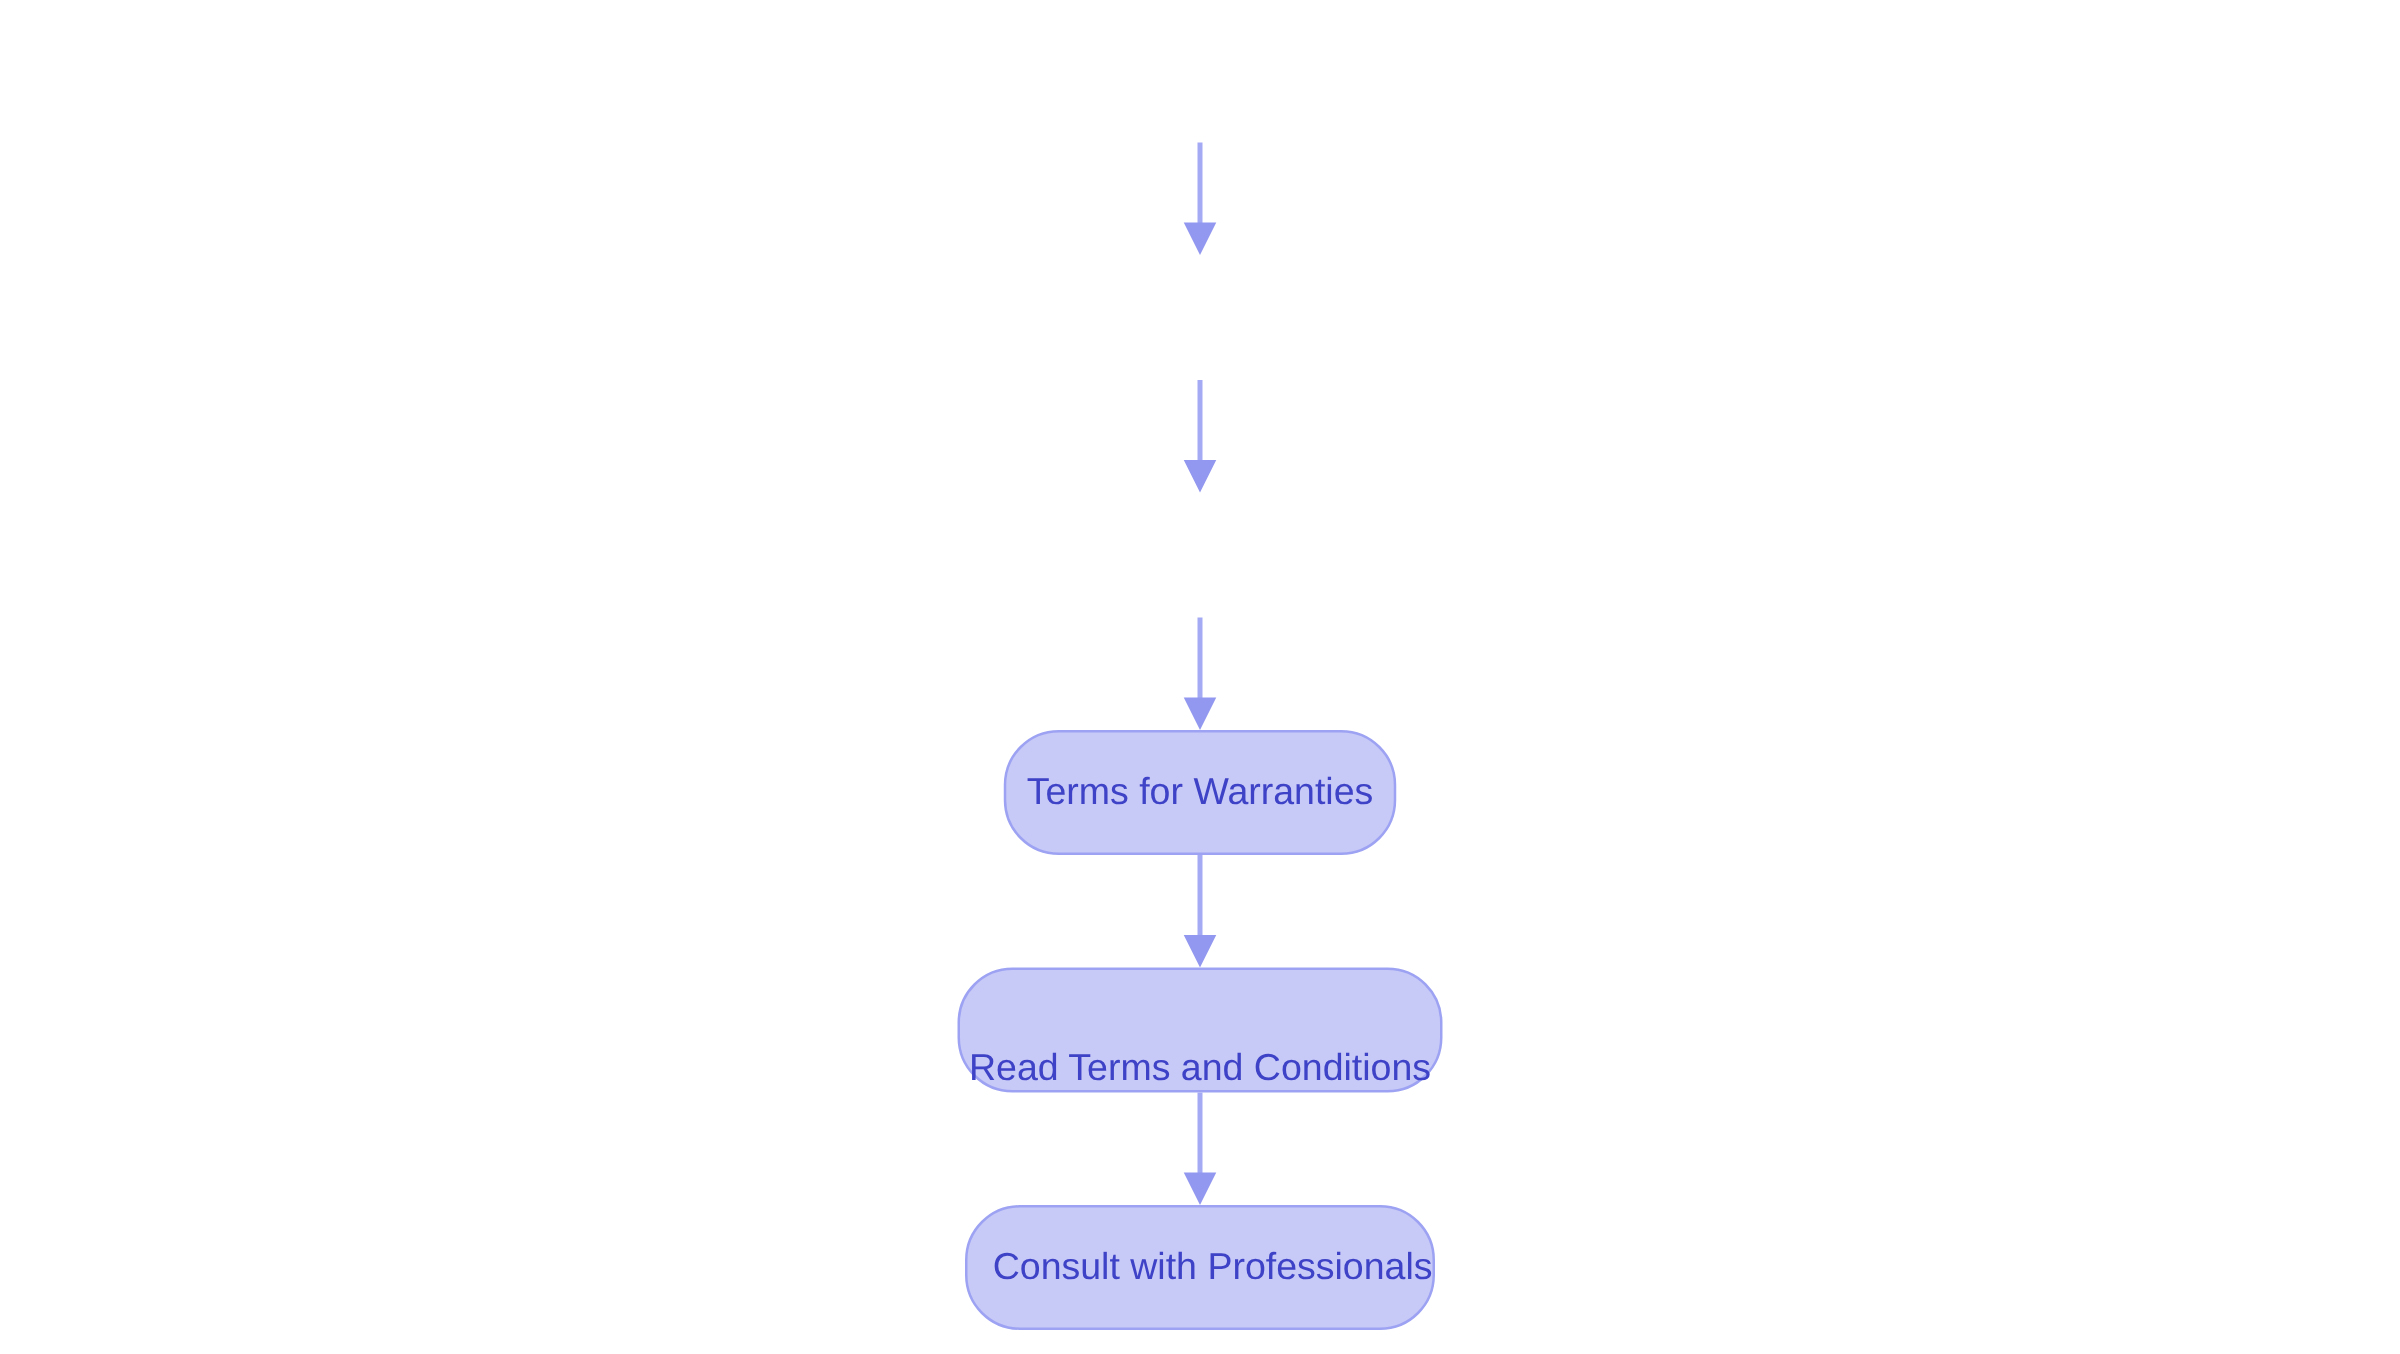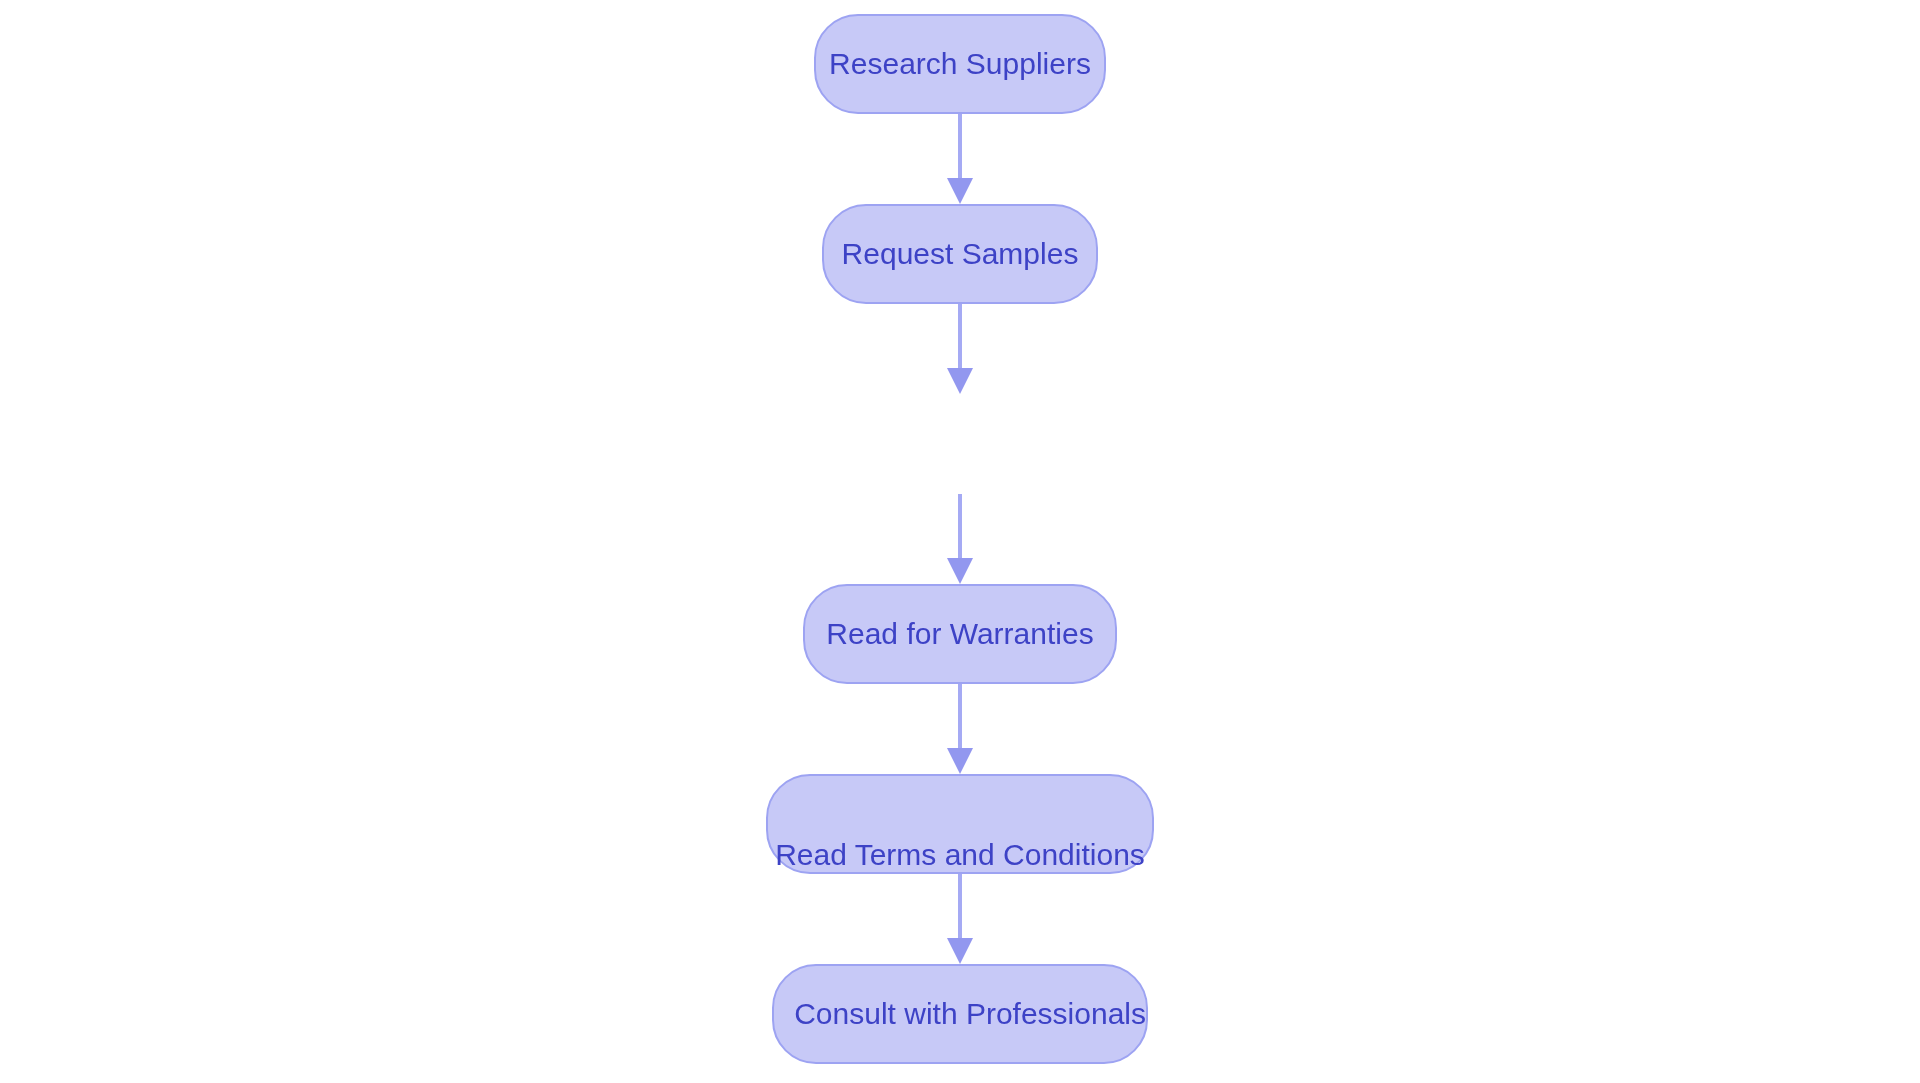--- a/index.html
+++ b/index.html
@@ -74,46 +74,40 @@
     border-left: 13px solid transparent;
     border-right: 13px solid transparent;
     border-top: 26px solid var(--arrow-head, #9297ef);
   }
 </style>
 </head>
 <body>
 
 <div class="canvas">
 
-  <div class="node n1">
-    <span class="node-label">Research Suppliers</span>
-  </div>
 
   <div class="arrow a1">
     <span class="arrow-line"></span>
     <span class="arrow-head"></span>
   </div>
 
-  <div class="node n2">
-    <span class="node-label">Request Samples</span>
-  </div>
 
   <div class="arrow a2">
     <span class="arrow-line"></span>
     <span class="arrow-head"></span>
   </div>
 
 
   <div class="arrow a3">
     <span class="arrow-line"></span>
     <span class="arrow-head"></span>
   </div>
 
   <div class="node n4">
-    <span class="node-label">Read for Warranties</span>
+    <span class="node-label">Terms for Warranties</span>
   </div>
 
   <div class="arrow a4">
     <span class="arrow-line"></span>
     <span class="arrow-head"></span>
   </div>
 
   <div class="node n5">
     <span class="node-label">Read Terms and Conditions</span>
   </div>

